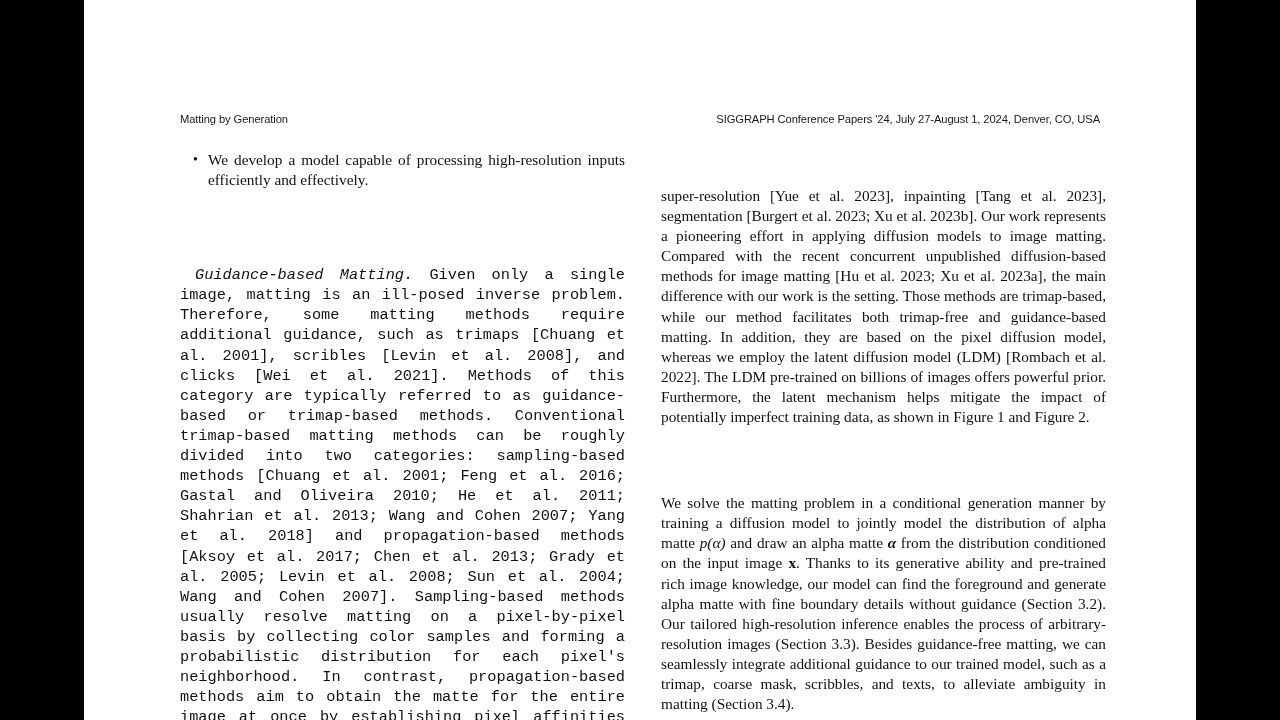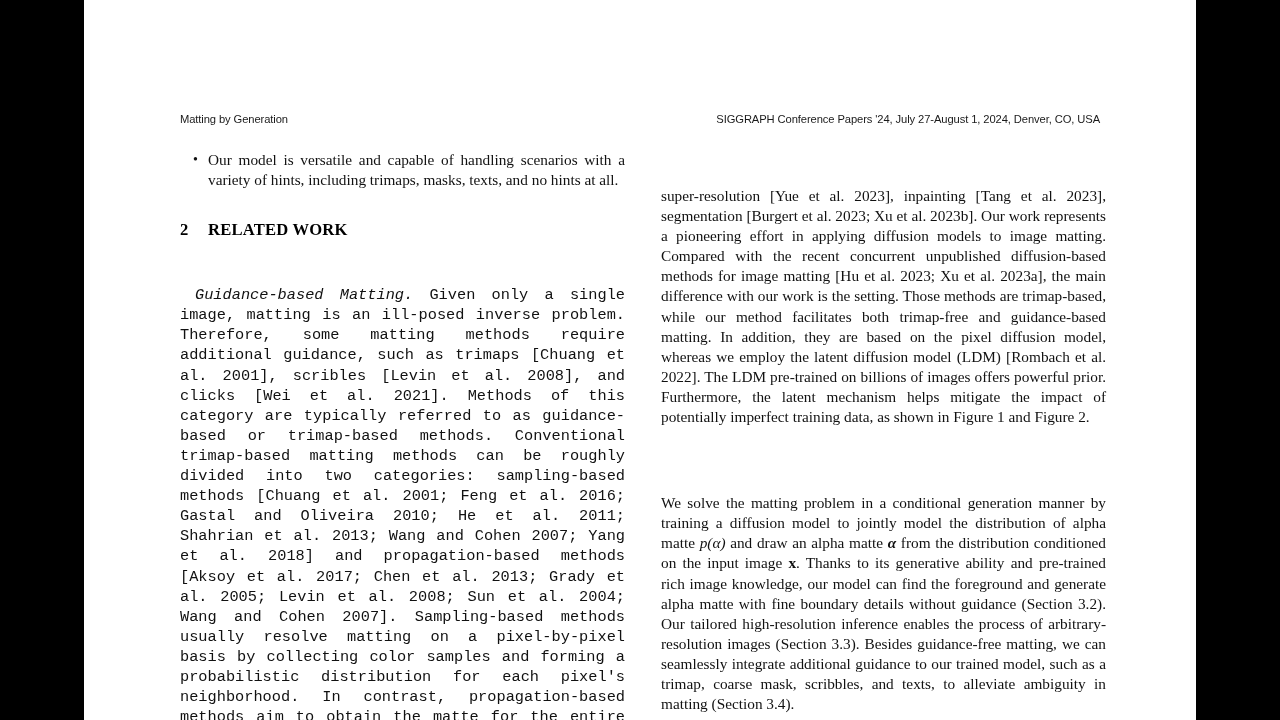--- a/index.html
+++ b/index.html
@@ -139,26 +139,25 @@
     <div class="running-head">
       <span class="rh-left">Matting by Generation</span>
       <span class="rh-right">SIGGRAPH Conference Papers '24, July 27-August 1, 2024, Denver, CO, USA</span>
     </div>
 
     <div class="columns">
 
       <div class="col left">
 
         <ul class="bullets">
-          <li>Our model is versatile and capable of handling scenarios with a variety of hints, including trimaps, masks, texts, and no hints at all.</li>
+          <li>We develop a model capable of processing high-resolution inputs efficiently and effectively.</li>
         </ul>
 
         <div class="sp-after-bullets"></div>
 
-        <h2 class="section"><span class="num">2</span><span>RELATED WORK</span></h2>
 
         <div class="sp-after-head"></div>
 
         <p class="body indent"><span class="lead-italic">Guidance-based Matting.</span><span> Given only a single image, matting is an ill-posed inverse problem. Therefore, some matting methods require additional guidance, such as trimaps [Chuang et al. 2001], scribles [Levin et al. 2008], and clicks [Wei et al. 2021]. Methods of this category are typically referred to as guidance-based or trimap-based methods. Conventional trimap-based matting methods can be roughly divided into two categories: sampling-based methods [Chuang et al. 2001; Feng et al. 2016; Gastal and Oliveira 2010; He et al. 2011; Shahrian et al. 2013; Wang and Cohen 2007; Yang et al. 2018] and propagation-based methods [Aksoy et al. 2017; Chen et al. 2013; Grady et al. 2005; Levin et al. 2008; Sun et al. 2004; Wang and Cohen 2007]. Sampling-based methods usually resolve matting on a pixel-by-pixel basis by collecting color samples and forming a probabilistic distribution for each pixel's neighborhood. In contrast, propagation-based methods aim to obtain the matte for the entire image at once by establishing pixel affinities and solving an equation. Complex scenes often pose a challenge to these methods. In recent years, deep learning has been introduced to solve the matting problem and gained success [Cho et al. 2019; Liu et al. 2021; Lu et al. 2019a,b; Sun et al. 2021; Xu et al. 2017]. For example, Mask-guided matting [Yu et al. 2021] takes a general coarse mask</span></p>
 
       </div>
 
       <div class="col right">
 
         <p class="body">super-resolution [Yue et al. 2023], inpainting [Tang et al. 2023], segmentation [Burgert et al. 2023; Xu et al. 2023b]. Our work represents a pioneering effort in applying diffusion models to image matting. Compared with the recent concurrent unpublished diffusion-based methods for image matting [Hu et al. 2023; Xu et al. 2023a], the main difference with our work is the setting. Those methods are trimap-based, while our method facilitates both trimap-free and guidance-based matting. In addition, they are based on the pixel diffusion model, whereas we employ the latent diffusion model (LDM) [Rombach et al. 2022]. The LDM pre-trained on billions of images offers powerful prior. Furthermore, the latent mechanism helps mitigate the impact of potentially imperfect training data, as shown in Figure 1 and Figure 2.</p>

